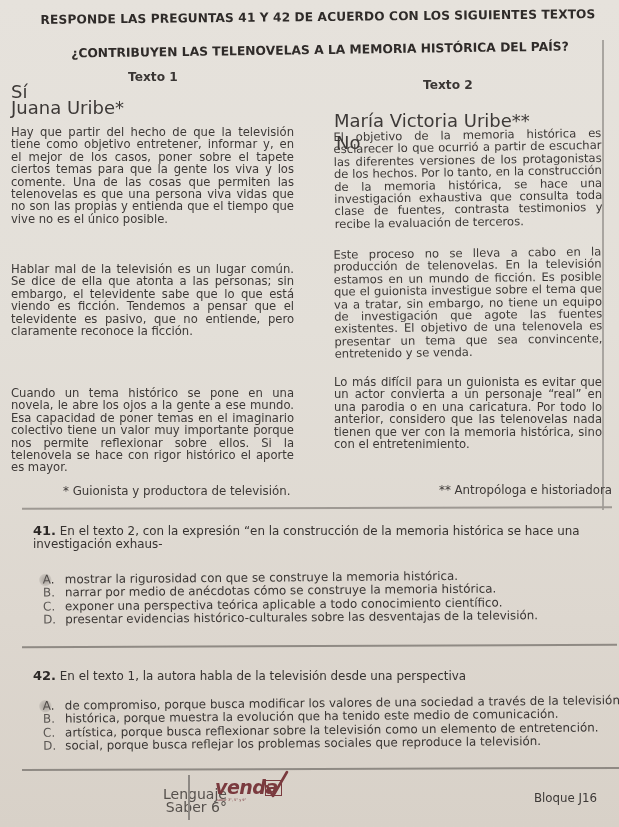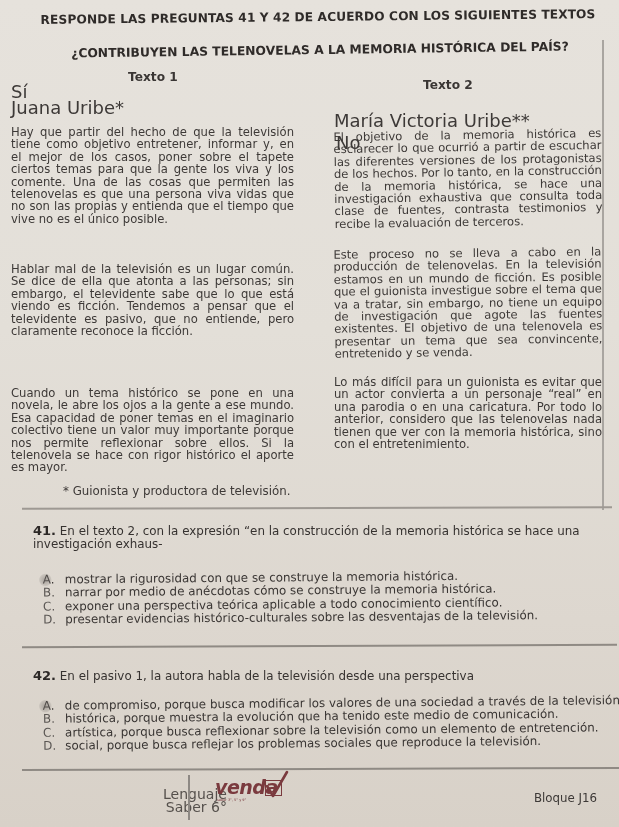--- a/index.html
+++ b/index.html
@@ -106,20 +106,21 @@
 
   <div class="text-col col2" style="top:129px; transform: rotate(-0.9deg);">
     <p>El objetivo de la memoria histórica es esclarecer lo que ocurrió a partir de escuchar las diferentes versiones de los protagonistas de los hechos. Por lo tanto, en la construcción de la memoria histórica, se hace una investigación exhaustiva que consulta toda clase de fuentes, contrasta testimonios y recibe la evaluación de terceros.</p>
   </div>
   <div class="text-col col2" style="top:247px; transform: rotate(-0.7deg);">
     <p>Este proceso no se lleva a cabo en la producción de telenovelas. En la televisión estamos en un mundo de ficción. Es posible que el guionista investigue sobre el tema que va a tratar, sin embargo, no tiene un equipo de investigación que agote las fuentes existentes. El objetivo de una telenovela es presentar un tema que sea convincente, entretenido y se venda.</p>
   </div>
   <div class="text-col col2" style="top:376px;">
     <p>Lo más difícil para un guionista es evitar que un actor convierta a un personaje “real” en una parodia o en una caricatura. Por todo lo anterior, considero que las telenovelas nada tienen que ver con la memoria histórica, sino con el entretenimiento.</p>
   </div>
+  <div class="footnote" style="left:439px; top:483px;">** Antropóloga e historiadora</div>
 
   <div class="frame-bottom"></div>
 
   <div class="q-stem" style="top:524px;">
     <div>
       <span class="q-num">41.</span>
       <span>En el texto 2, con la expresión “en la construcción de la memoria histórica se hace una investigación exhaus-</span>
     </div>
   </div>
 
@@ -139,21 +140,21 @@
     <div class="opt">
       <span class="opt-letter">D.</span>
       <span>presentar evidencias histórico-culturales sobre las desventajas de la televisión.</span>
     </div>
   </div>
 
   <div class="sep" style="left:22px; top:645px; width:595px; transform: rotate(-0.25deg);"></div>
 
   <div class="q-stem" style="top:669px;">
     <span class="q-num">42.</span>
-    <span>En el pasivo 1, la autora habla de la televisión desde una perspectiva</span>
+    <span>En el texto 1, la autora habla de la televisión desde una perspectiva</span>
   </div>
 
   <div class="options" style="top:697px; transform: rotate(-0.55deg);">
     <div class="opt">
       <span class="opt-letter marked">A.</span>
       <span>de compromiso, porque busca modificar los valores de una sociedad a través de la televisión.</span>
     </div>
     <div class="opt">
       <span class="opt-letter">B.</span>
       <span>histórica, porque muestra la evolución que ha tenido este medio de comunicación.</span>

